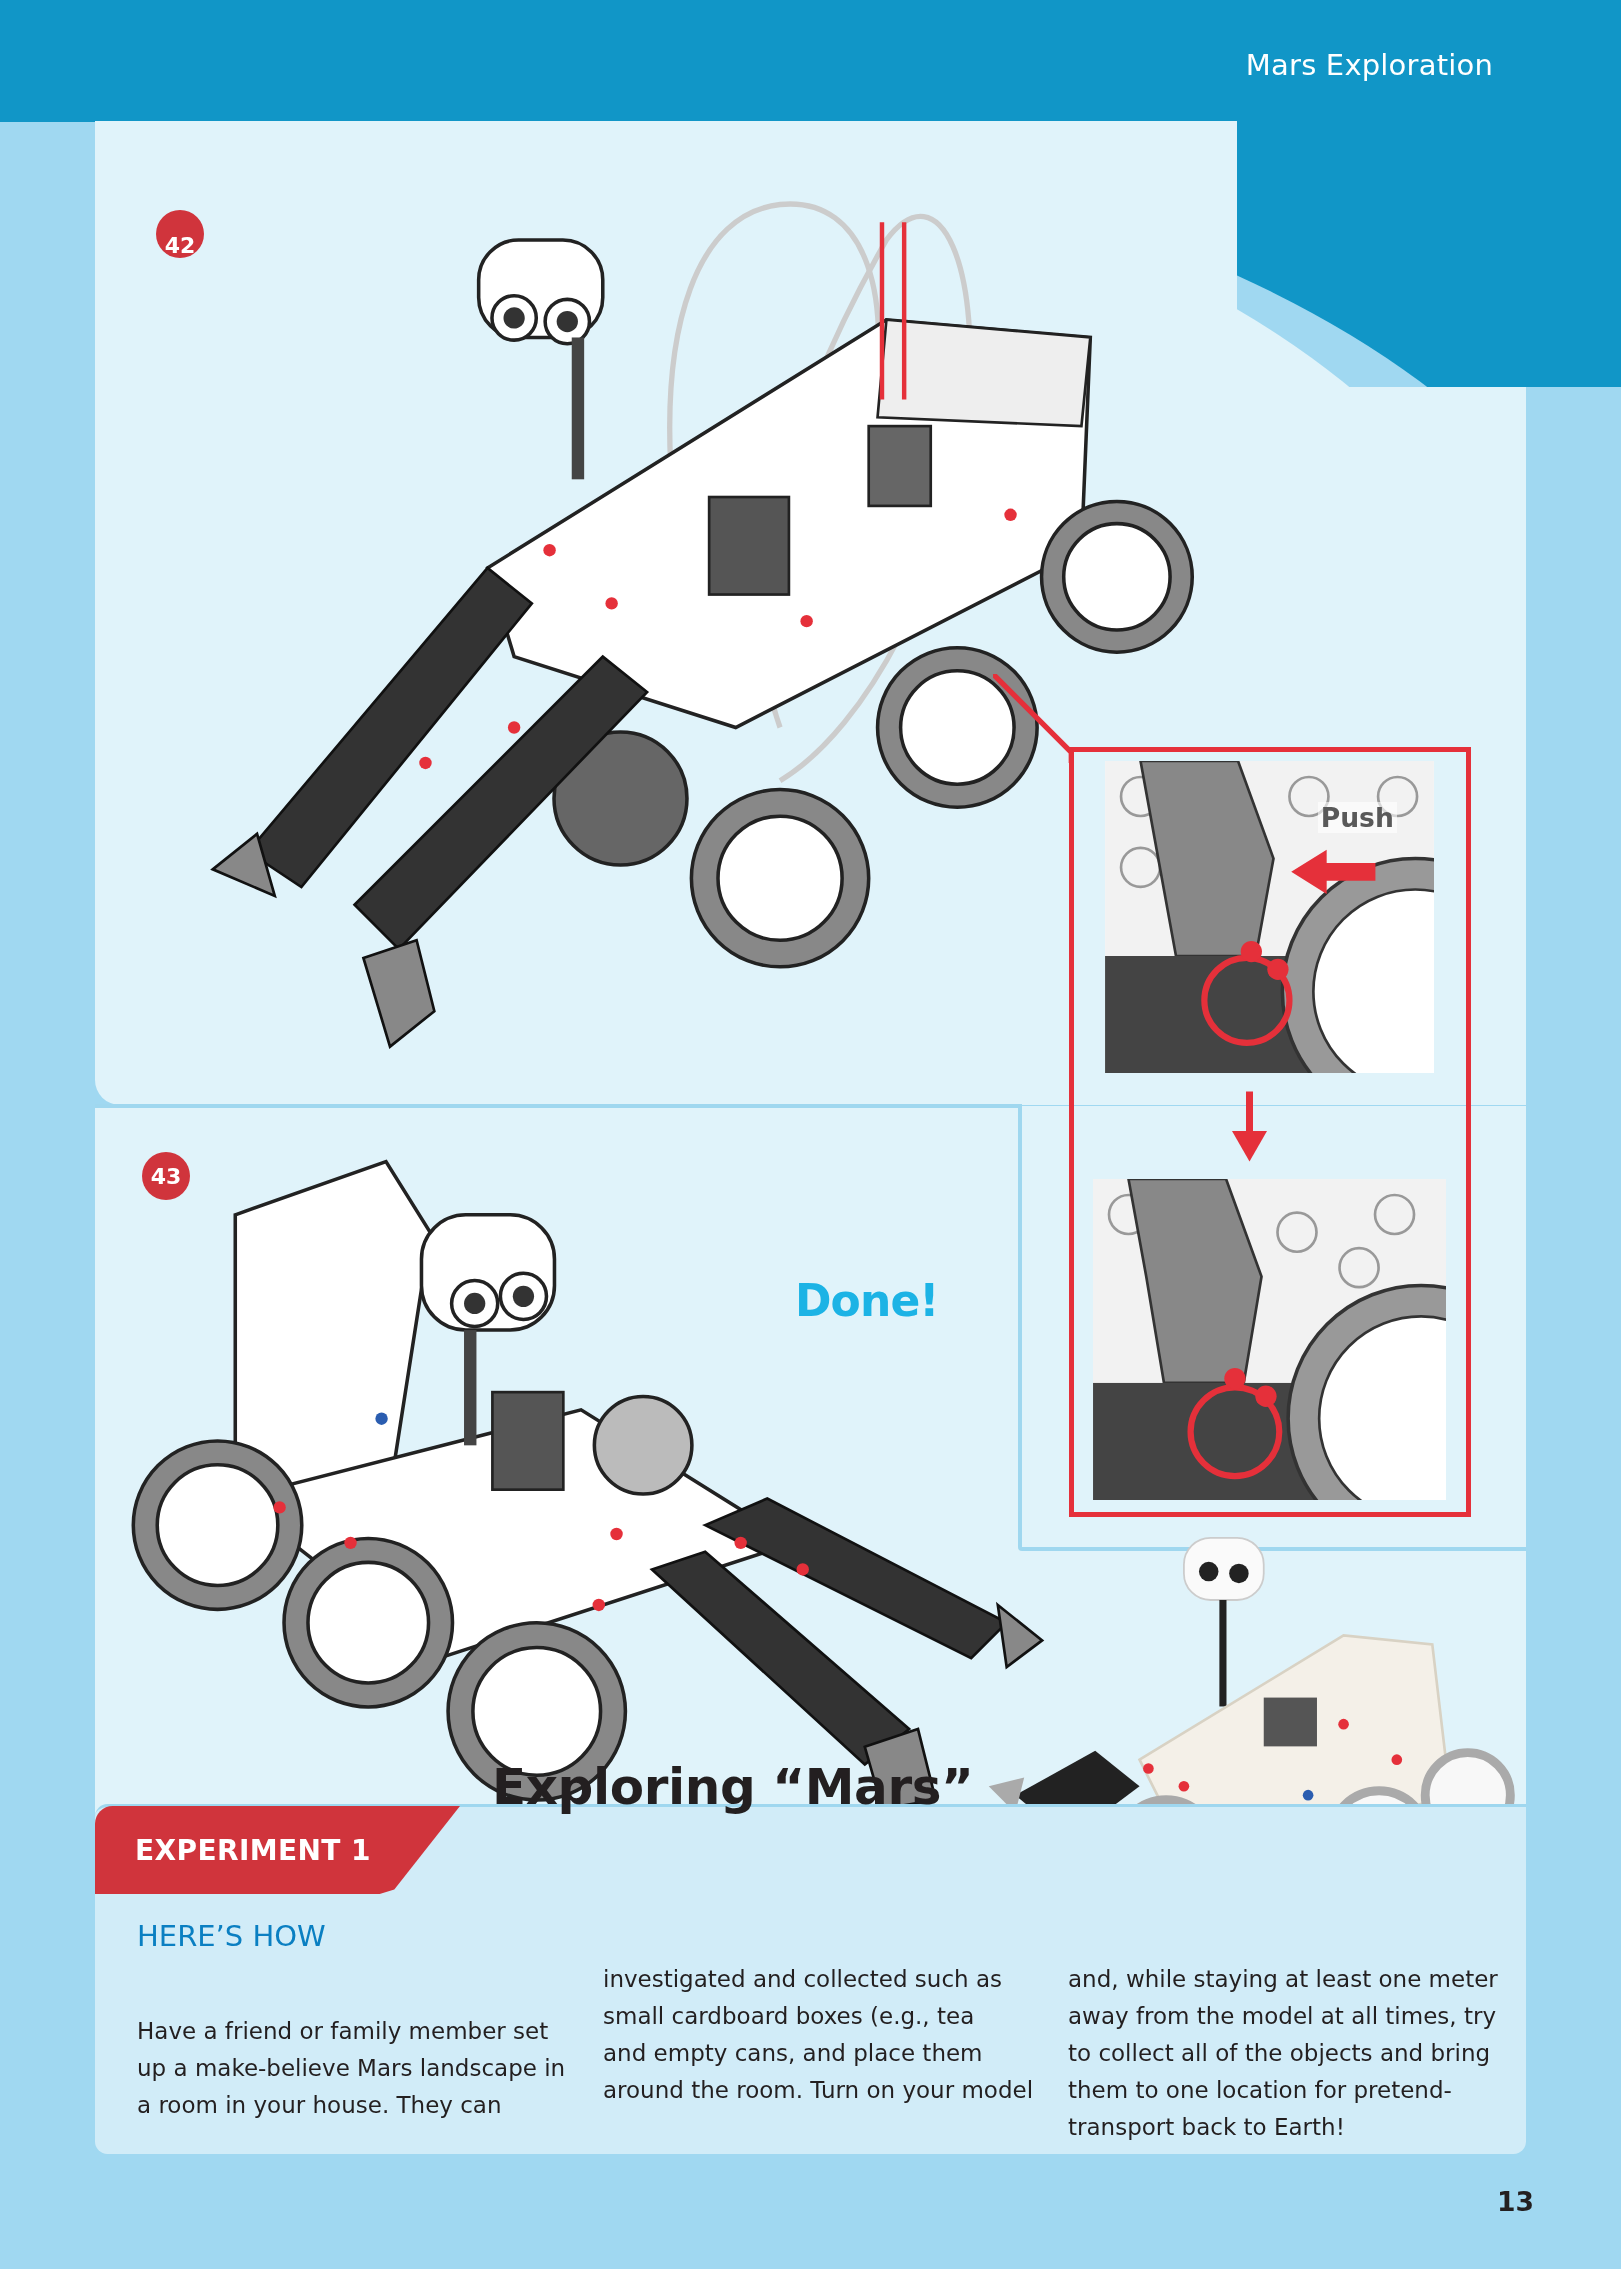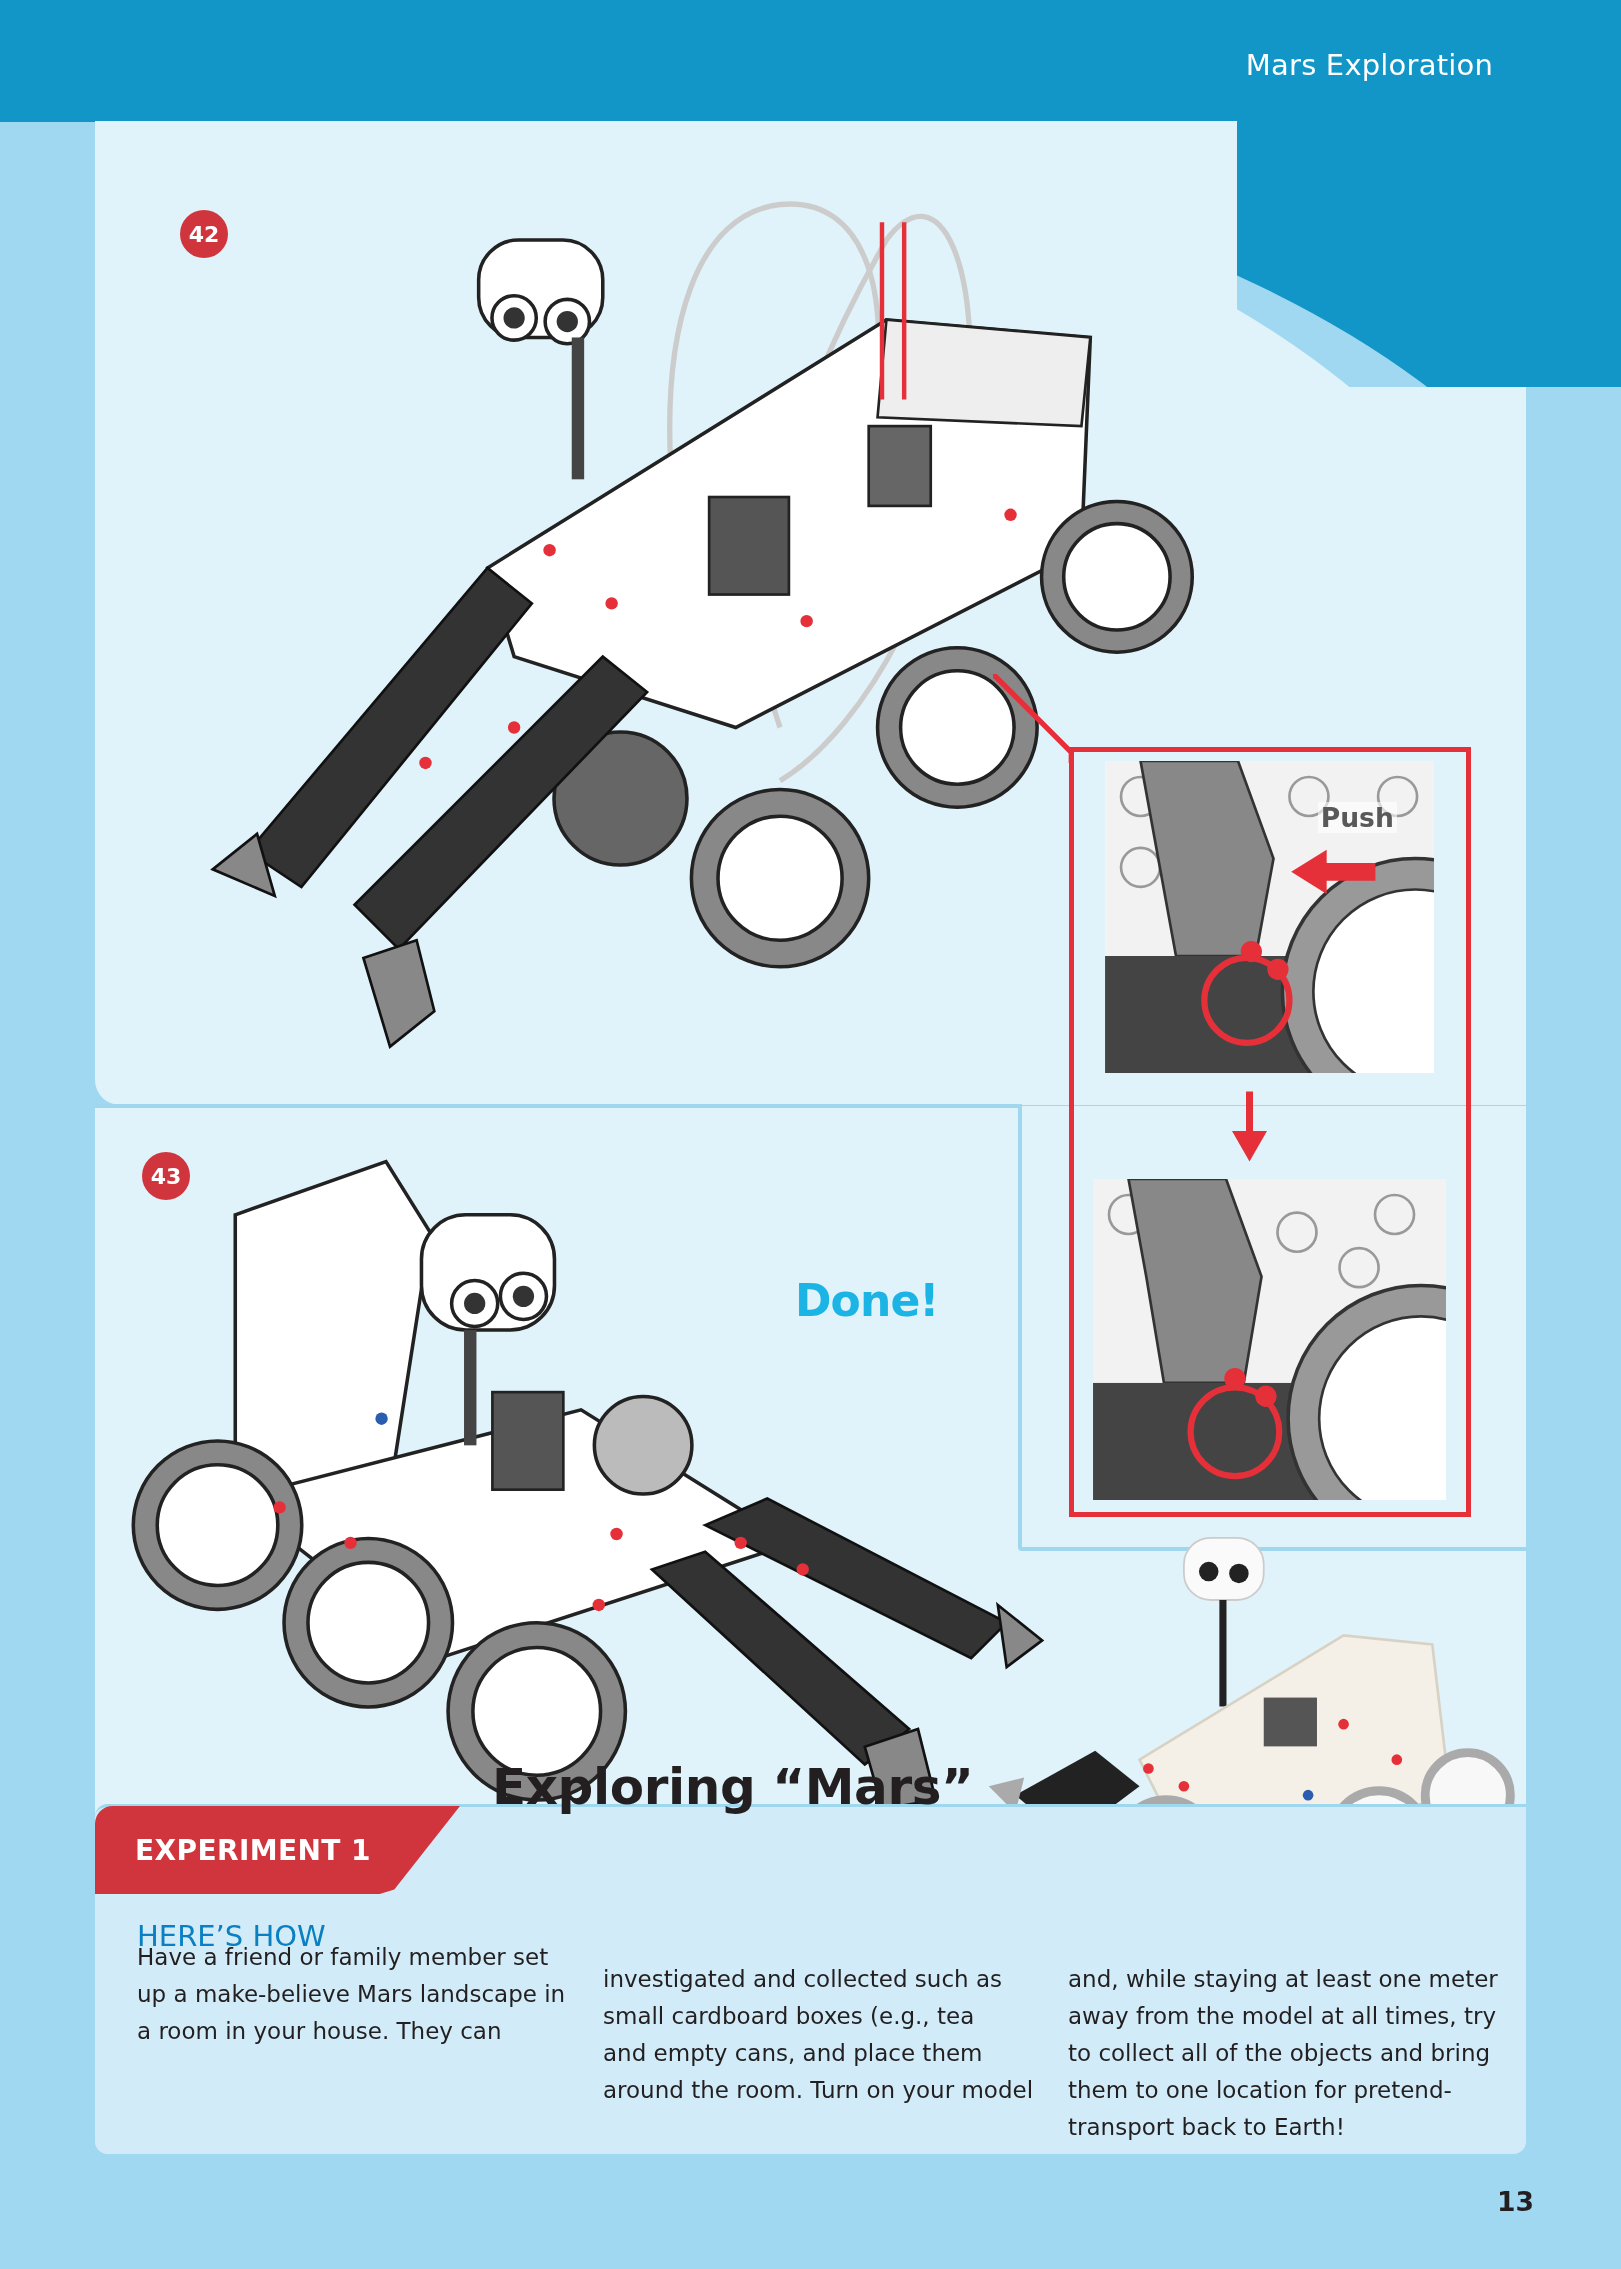--- a/index.html
+++ b/index.html
@@ -97,21 +97,21 @@
   }
   .section-heading {
     position: absolute; left: 137px; top: 1919px; color: #0a7fc2;
     font-weight: normal; font-size: 29px;
   }
   .body-col {
     position: absolute; top: 1944px; width: 443px;
     font-size: 23px; line-height: 37px; color: #231f20; margin-top: 17px;
   }
   .body-col .line { display: block; white-space: nowrap; }
-  .col-1 { left: 137px; top: 1922px; }
+  .col-1 { left: 137px; top: 1996px; }
   .col-2 { left: 603px; }
   .col-3 { left: 1068px; }
 
   .page-number {
     position: absolute; left: 1497px; top: 2186px; font-weight: bold; font-size: 26.6px; color: #231f20;
   }
 </style>
 </head>
 <body>
 
@@ -124,21 +124,21 @@
   <div class="arc"></div>
   <div class="arc-inner"></div>
 </div>
 <div class="panel panel-43"></div>
 <div class="panel panel-43-bot"></div>
 <div class="callout-panel"></div>
 <div class="divider-line" style="left:95px;top:1104px;width:927px;height:3.5px;border-radius:0 8.9px 0 0;"></div>
 <div class="divider-line" style="left:1018px;top:1104px;width:3.5px;height:443px;"></div>
 <div class="divider-line" style="left:1018px;top:1547px;width:508px;height:3.5px;border-radius:0 0 0 12.4px;"></div>
 
-<div class="step-badge" style="left:180px;top:210px;">
+<div class="step-badge" style="left:156px;top:210px;align-items:flex-end;">
   <span>42</span>
 </div>
 <svg class="illustration" style="left:195px;top:160px;" width="1046" height="940" viewBox="0 0 1180 1060">
 
   <path d="M540 390 C520 180 570 60 660 50 C760 40 790 160 760 300" fill="none" stroke="#ccc" stroke-width="6"></path>
   <path d="M660 640 C610 500 660 300 780 90 C840 10 890 120 870 300 C850 460 760 640 660 700" fill="none" stroke="#ccc" stroke-width="6"></path>
 
   <rect x="320" y="90" width="140" height="110" rx="45" fill="#fff" stroke="#222" stroke-width="4"></rect>
   <circle cx="360" cy="178" r="25" fill="#fff" stroke="#222" stroke-width="4"></circle>
     <circle cx="360" cy="178" r="12" fill="#333"></circle>

